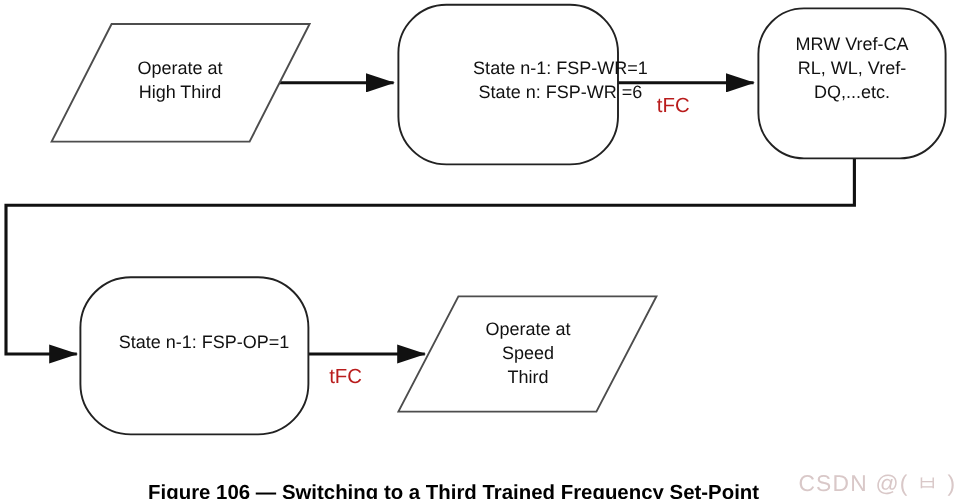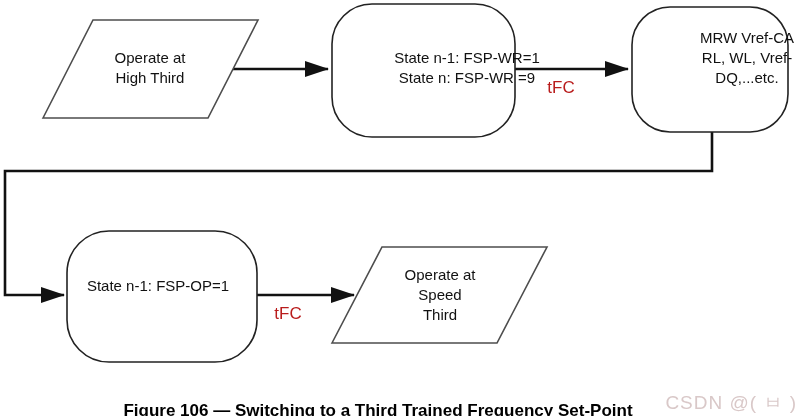--- a/index.html
+++ b/index.html
@@ -57,30 +57,30 @@
     <polygon points="332,343 382,247 547,247 497,343" fill="#ffffff" stroke="#4d4d4d" stroke-width="1.6"></polygon>
   </svg>
 
   <div class="node-label" style="left:150px; top:48px;">
     <span>Operate at</span>
     <span>High Third</span>
   </div>
 
   <div class="node-label" style="left:423px; top:48px;margin-left:44px;">
     <span>State n-1: FSP-WR=1</span>
-    <span>State n: FSP-WR =9</span>
+    <span>State n: FSP-WR =6</span>
   </div>
 
-  <div class="node-label" style="left:747px; top:28px;">
+  <div class="node-label" style="left:710px; top:28px;">
     <span>MRW Vref-CA</span>
     <span>RL, WL, Vref-</span>
     <span>DQ,...etc.</span>
   </div>
 
-  <div class="node-label" style="left:158px; top:276px;">
+  <div class="node-label" style="left:170px; top:276px;">
     <span>State n-1: FSP-OP=1</span>
   </div>
 
   <div class="node-label" style="left:440px; top:265px;">
     <span>Operate at</span>
     <span>Speed</span>
     <span>Third</span>
   </div>
 
   <div class="edge-label" style="left:561px; top:78px;">tFC</div>

